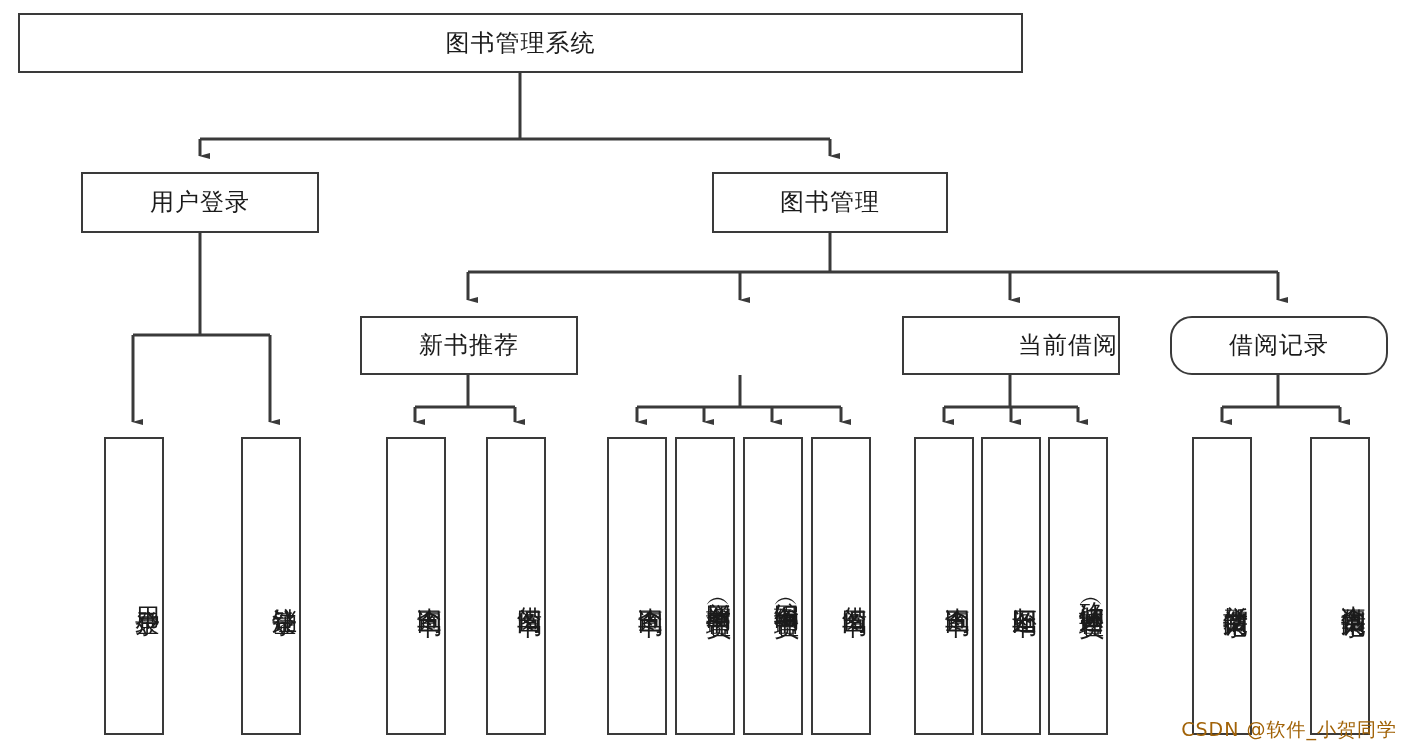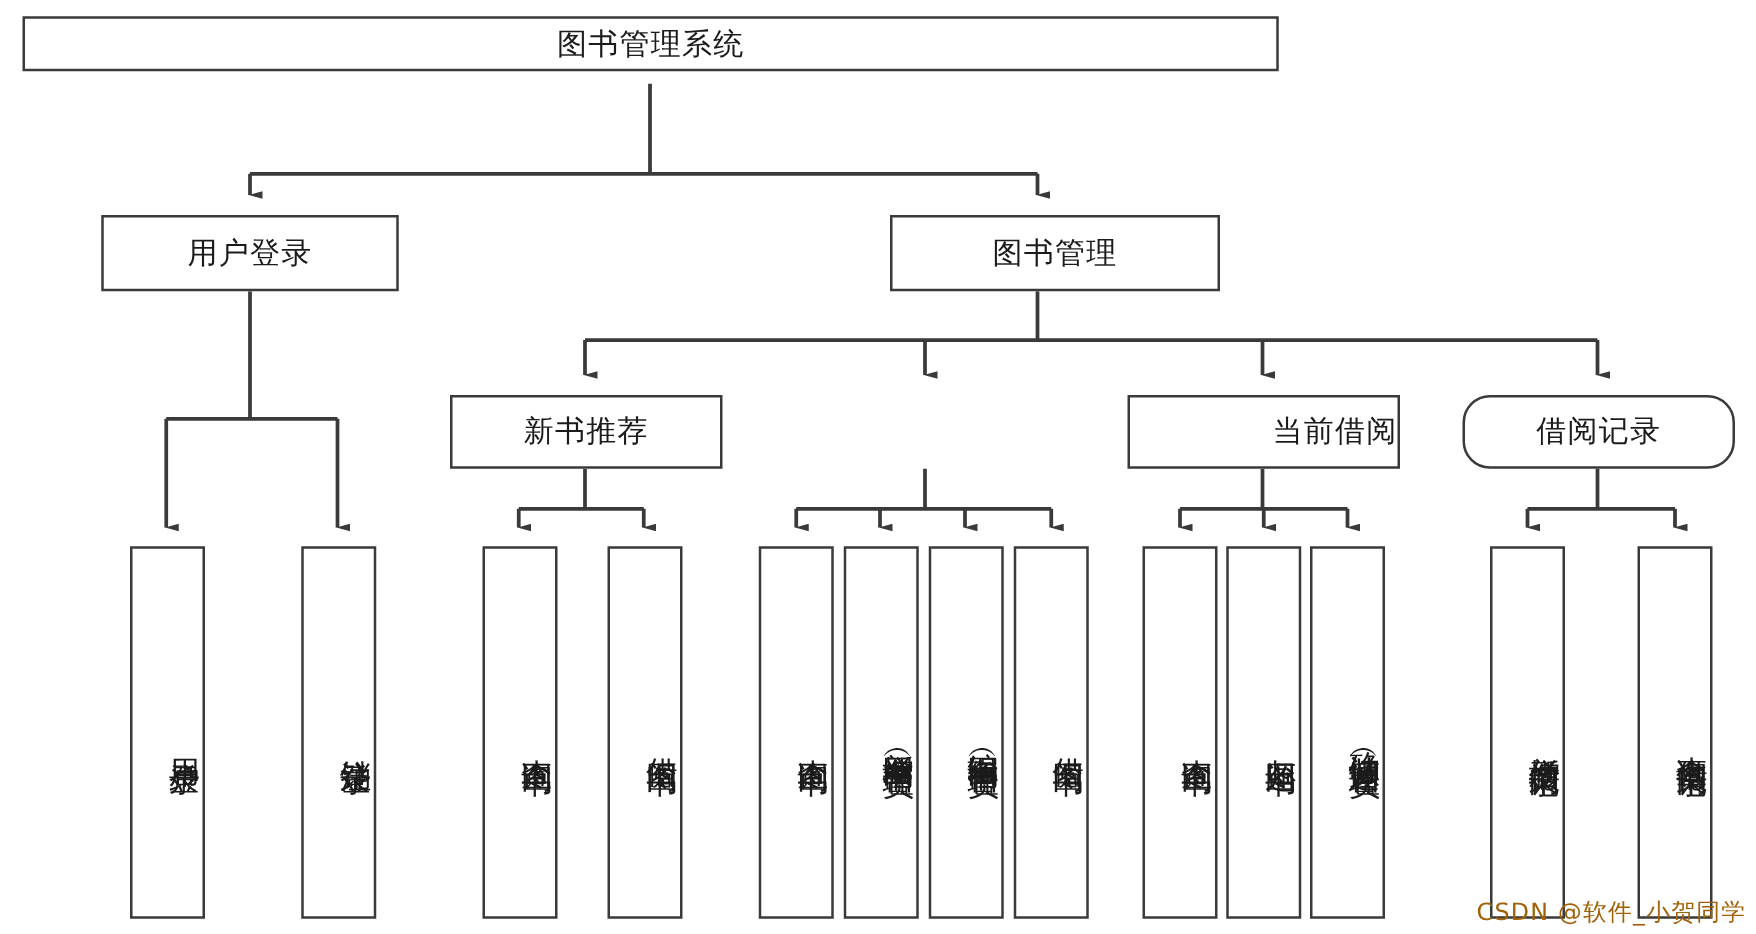--- a/index.html
+++ b/index.html
@@ -116,29 +116,29 @@
       <path d="M1011,407 L1011,422" marker-end="url(#arrow)"></path>
       <path d="M1078,407 L1078,422" marker-end="url(#arrow)"></path>
 
       <path d="M1278,375 L1278,407"></path>
       <path d="M1222,407 L1340,407"></path>
       <path d="M1222,407 L1222,422" marker-end="url(#arrow)"></path>
       <path d="M1340,407 L1340,422" marker-end="url(#arrow)"></path>
     </g>
   </svg>
 
-  <div class="node horiz" style="left:18px; top:13px; width:1005px; height:44px;">
+  <div class="node horiz" style="left:18px; top:13px; width:1005px; height:60px;">
     <span>图书管理系统</span>
   </div>
 
   <div class="node horiz" style="left:81px; top:172px; width:238px; height:61px;">
     <span>用户登录</span>
   </div>
 
-  <div class="node horiz" style="left:712px; top:172px; width:264px; height:61px;">
+  <div class="node horiz" style="left:712px; top:172px; width:236px; height:61px;">
     <span>图书管理</span>
   </div>
 
   <div class="node horiz" style="left:360px; top:316px; width:218px; height:59px;">
     <span>新书推荐</span>
   </div>
 
 
   <div class="node horiz" style="left:902px; top:316px; width:218px; height:59px;justify-content:flex-end;">
     <span>当前借阅</span>

